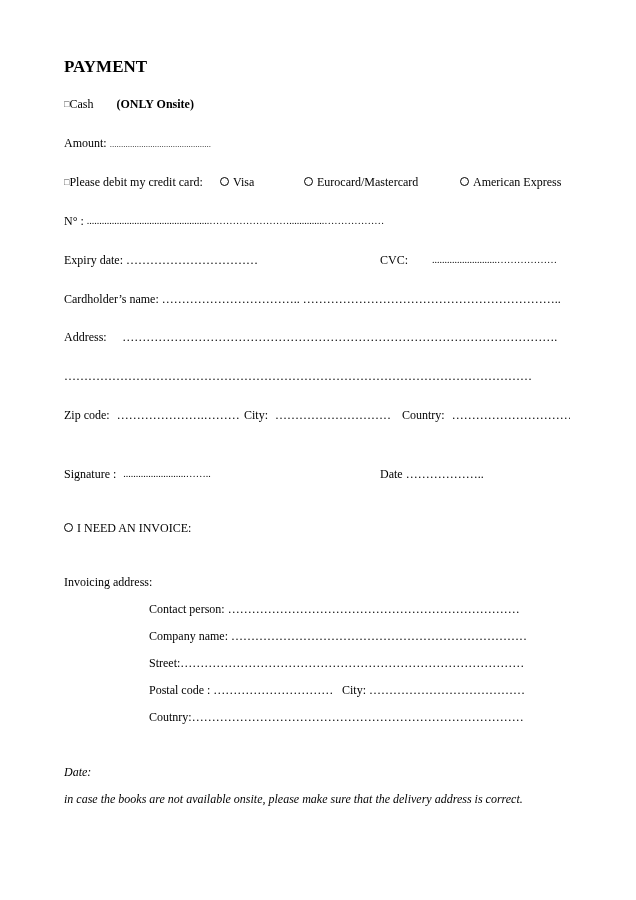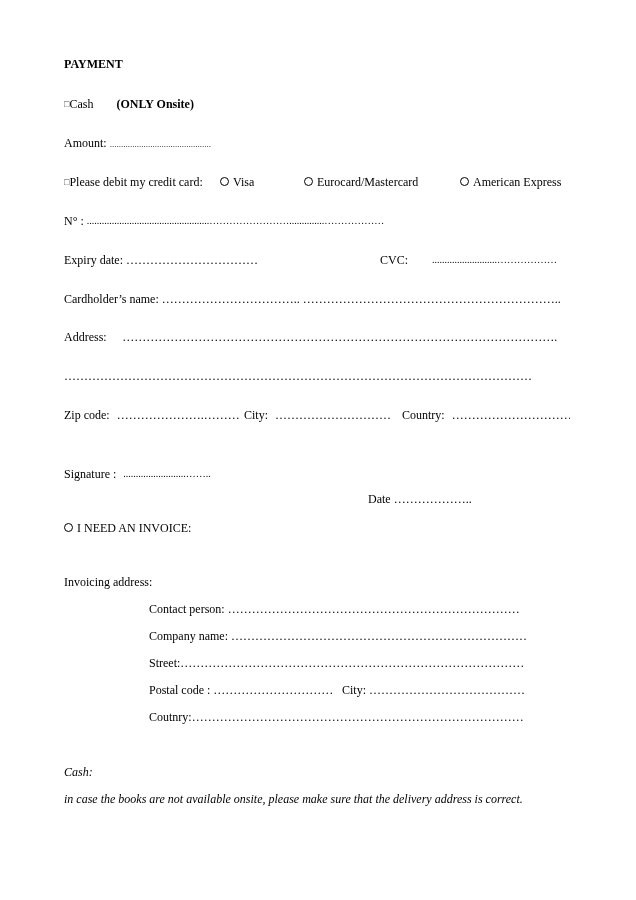--- a/index.html
+++ b/index.html
@@ -3,21 +3,21 @@
   <meta charset="utf-8">
   <style>
     html, body { margin: 0; padding: 0; background: #ffffff; }
     body {
       width: 636px; height: 900px; position: relative; overflow: hidden;
       font-family: "Liberation Serif", "DejaVu Serif", serif;
       color: #000000;
     }
     .abs { position: absolute; white-space: nowrap; }
     .t { font-size: 12px; line-height: 14px; }
-    .title { font-size: 12px; font-weight: bold; left: 64px; top: 57px; }
+    .title { font-size: 17px; font-weight: bold; left: 64px; top: 57px; }
     .bold { font-weight: bold; }
     .dots { letter-spacing: 0px; }
     .box { font-size: 9px; display: inline-block; vertical-align: 1px; color: #444; }
     .radio {
       display: inline-block; width: 7px; height: 7px; border: 1px solid #000;
       border-radius: 50%; vertical-align: 0px; margin-right: 4px;
     }
     .ital { font-style: italic; }
     .fill { display: inline-block; overflow: hidden; vertical-align: bottom; }
   </style>
@@ -86,21 +86,21 @@
 </div>
 <div class="abs t" style="left:402px; top:408px;">
   <span>Country:</span>
   <span class="fill" style="width:118px; margin-left:4px;">…………………………</span>
 </div>
 
 <div class="abs t" style="left:64px; top:467px;">
   <span>Signature :</span>
   <span class="fill" style="width:108px; margin-left:4px; font-size:10px;">.........................……..</span>
 </div>
-<div class="abs t" style="left:368px; top:467px;margin-top:25px;">
+<div class="abs t" style="left:380px; top:467px;">
   <span>Date</span>
   <span class="fill" style="width:108px;">………………..</span>
 </div>
 
 <div class="abs t" style="left:64px; top:521px;">
   <span class="radio"></span><span>I NEED AN INVOICE:</span>
 </div>
 
 <div class="abs t" style="left:64px; top:575px;">Invoicing address:</div>
 
@@ -120,14 +120,14 @@
   <span class="fill" style="width:120px;">………………………….</span>
 </div>
 <div class="abs t" style="left:342px; top:683px;">
   <span>City:</span>
   <span class="fill" style="width:156px;">………………………………….</span>
 </div>
 <div class="abs t" style="left:149px; top:710px;">
   <span>Coutnry:</span><span class="fill" style="width:332px;">…………………………………………………………………………..</span>
 </div>
 
-<div class="abs t ital" style="left:64px; top:765px;">Cash:</div>
+<div class="abs t ital" style="left:64px; top:765px;">Date:</div>
 <div class="abs t ital" style="left:64px; top:792px;">in case the books are not available onsite, please make sure that the delivery address is correct.</div>
 
 </body></html>

